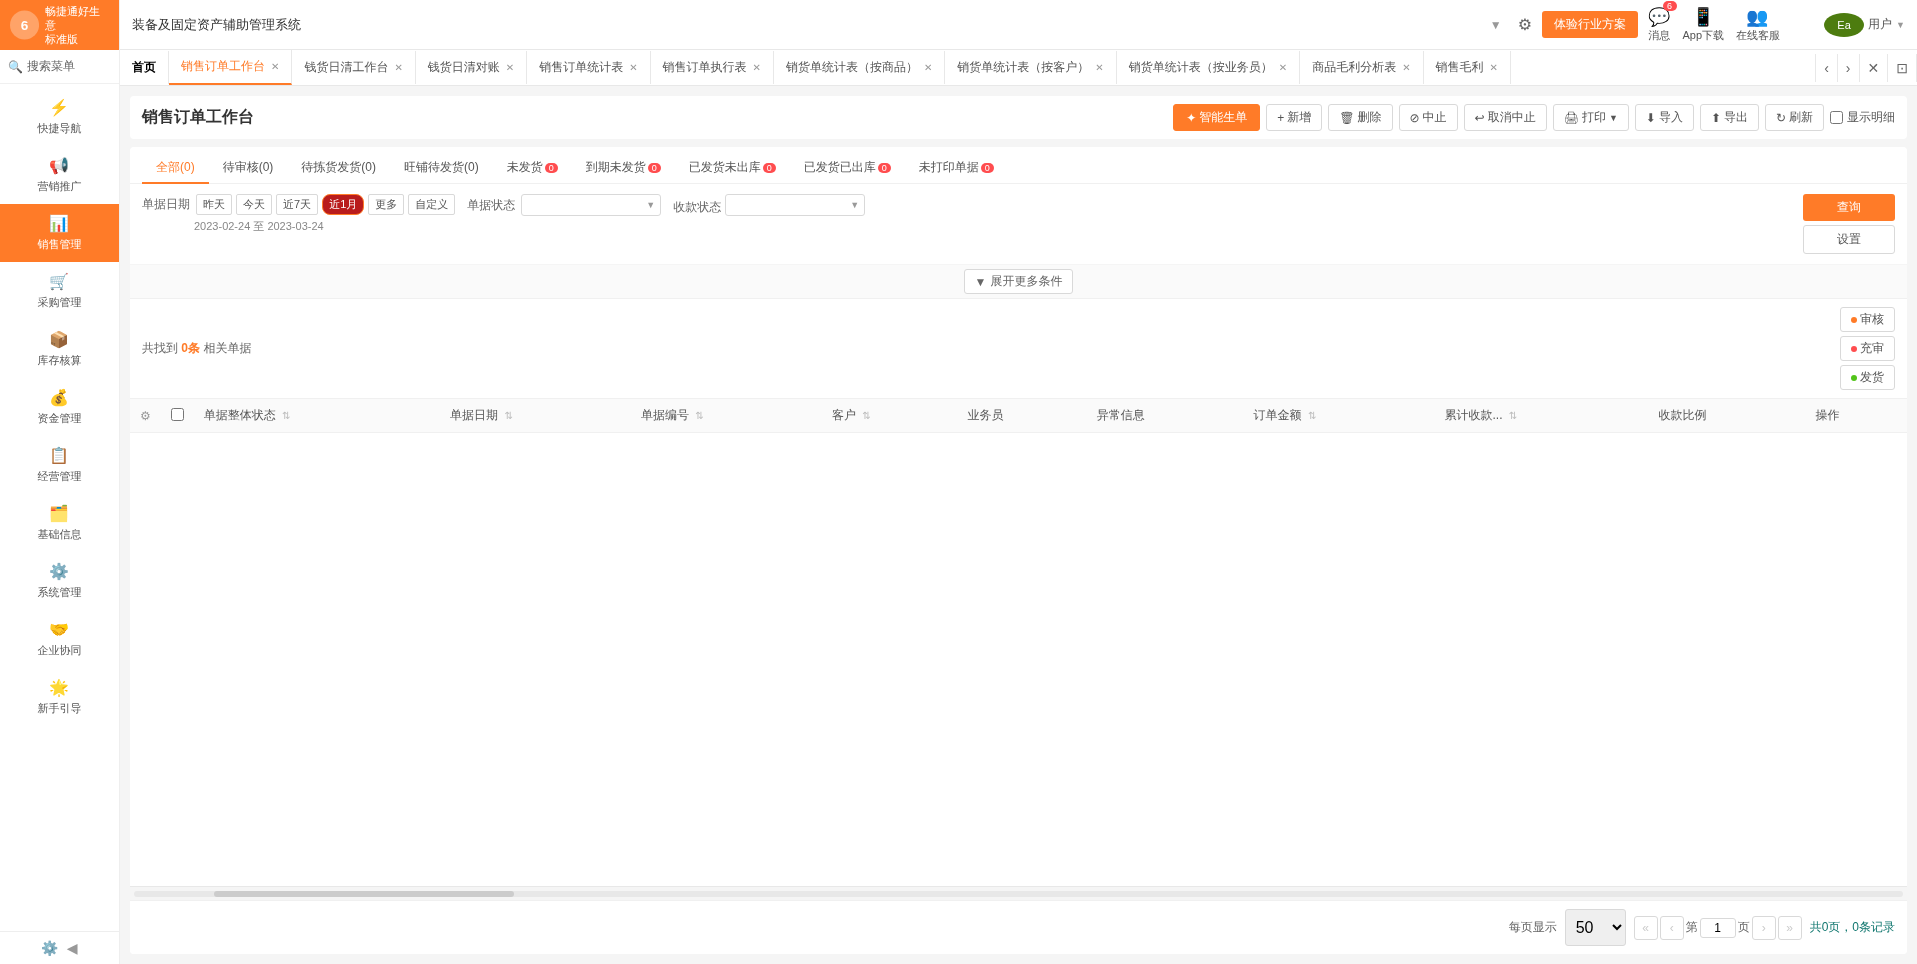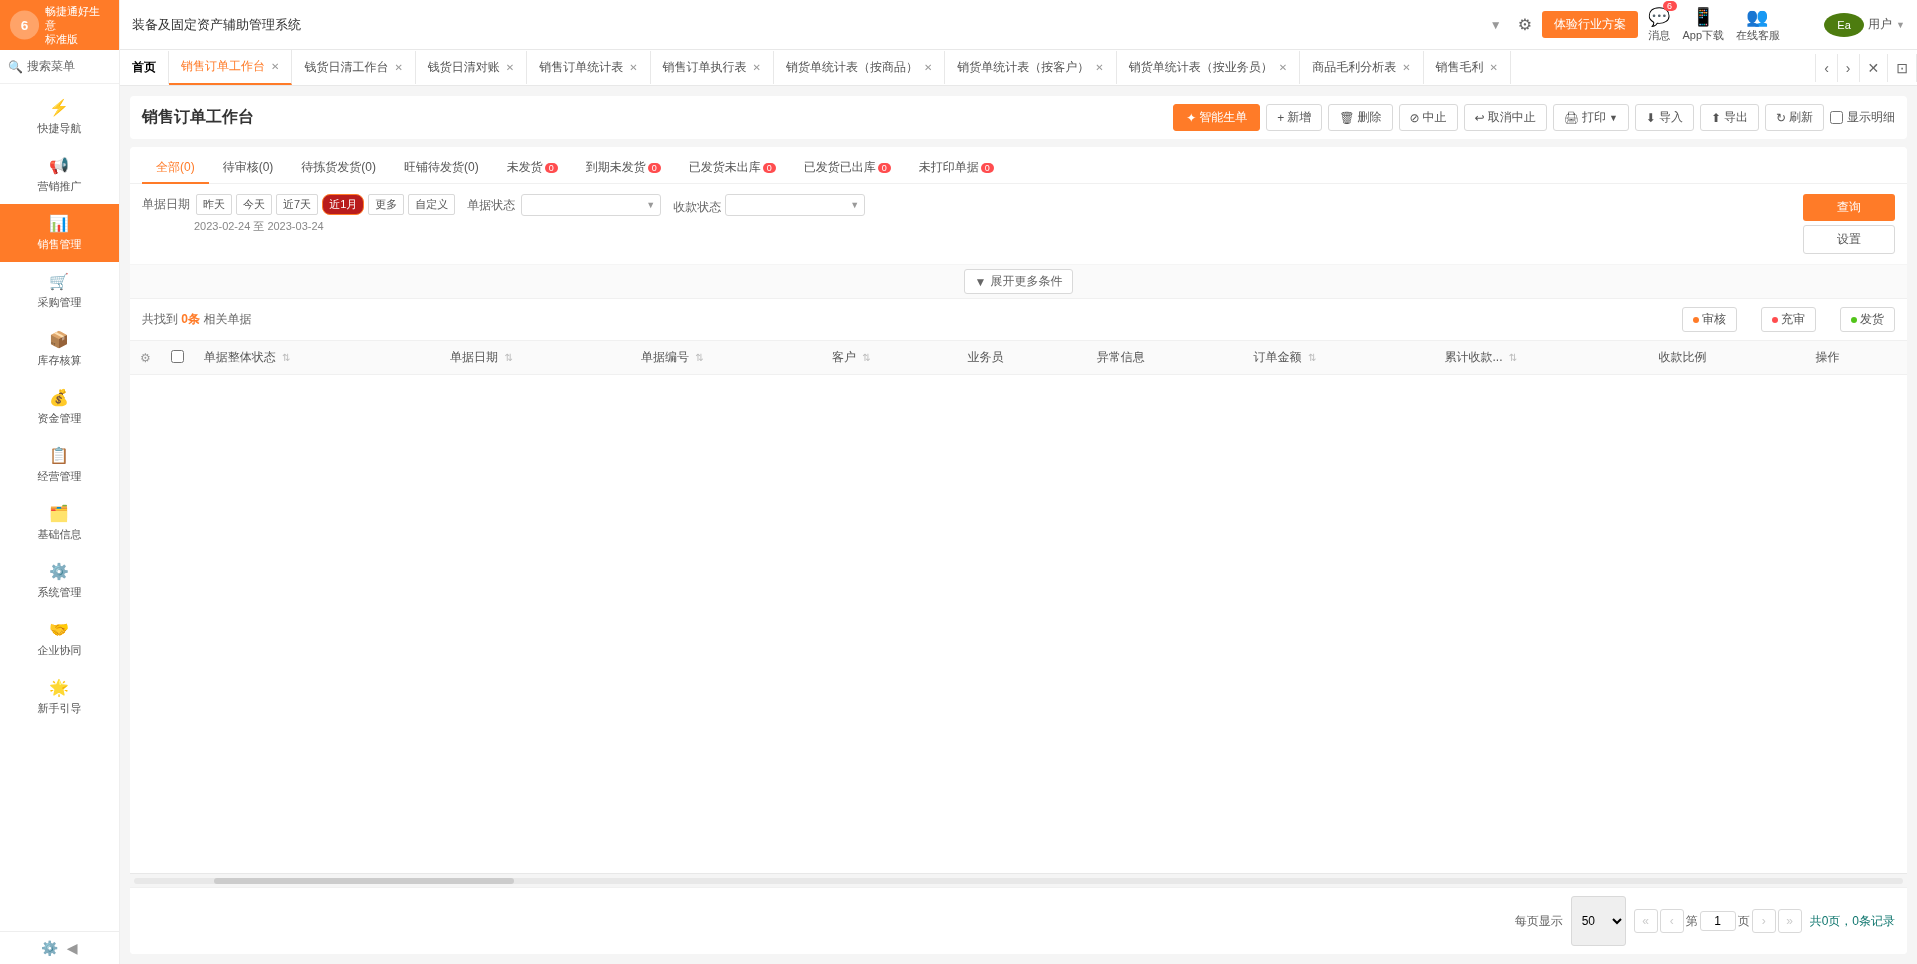--- a/index.html
+++ b/index.html
@@ -66,40 +66,40 @@
     .search-select { border: 1px solid #d9d9d9; border-radius: 3px; padding: 3px 20px 3px 8px; font-size: 12px; color: #555; background: #fff; cursor: pointer; appearance: none; min-width: 140px; position: relative; }
     .select-wrapper { position: relative; display: inline-block; }
     .select-wrapper::after { content: '▼'; position: absolute; right: 6px; top: 50%; transform: translateY(-50%); font-size: 9px; color: #999; pointer-events: none; }
     .expand-btn { display: flex; align-items: center; gap: 4px; cursor: pointer; color: #666; font-size: 12px; padding: 3px 10px; border: 1px solid #d9d9d9; border-radius: 3px; background: #fff; margin: auto; }
     .search-actions-col { display: flex; flex-direction: column; gap: 4px; margin-left: auto; }
     .btn-query { background: #ff7b28; color: #fff; border: none; padding: 5px 34px; border-radius: 3px; cursor: pointer; font-size: 12px; }
     .btn-set { background: #fff; color: #555; border: 1px solid #d9d9d9; padding: 5px 14px; border-radius: 3px; cursor: pointer; font-size: 12px; }
     .table-toolbar { display: flex; align-items: center; justify-content: space-between; padding: 8px 12px; border-bottom: 1px solid #f0f0f0; }
     .record-count { font-size: 12px; color: #666; }
     .record-count em { font-style: normal; color: #ff7b28; font-weight: 600; }
-    .table-btns { display: flex; gap: 24px; }
+    .table-btns { display: flex; gap: 4px; flex-direction: column; }
     .tbl-action-btn { padding: 3px 10px; border: 1px solid #d9d9d9; border-radius: 3px; cursor: pointer; font-size: 12px; color: #555; background: #fff; display: flex; align-items: center; gap: 3px; }
     .tbl-action-btn .dot { width: 6px; height: 6px; border-radius: 50%; display: inline-block; }
     .dot-orange { background: #ff7b28; }
     .dot-red { background: #ff4d4f; }
     .dot-green { background: #52c41a; }
     table { width: 100%; border-collapse: collapse; font-size: 12px; }
     thead tr { background: #fafafa; }
     th { padding: 8px 10px; text-align: left; color: #555; font-weight: 500; border-bottom: 1px solid #f0f0f0; white-space: nowrap; position: relative; }
     th .sort-icon { font-size: 10px; color: #bbb; margin-left: 3px; cursor: pointer; }
     .table-scroll { flex: 1; overflow: auto; }
     .empty-state { display: flex; flex-direction: column; align-items: center; justify-content: center; padding: 60px 20px; gap: 12px; }
     .empty-text { color: #999; font-size: 13px; }
     .settings-col { width: 30px; text-align: center; }
     .checkbox-col { width: 30px; }
 
     
     .pagination { display: flex; align-items: center; justify-content: flex-end; padding: 8px 12px; border-top: 1px solid #f0f0f0; gap: 8px; background: #fff; }
     .pagination-label { color: #666; font-size: 12px; }
-    .pagination-select { border: 1px solid #d9d9d9; border-radius: 3px; padding: 16px 6px; font-size: 12px; }
+    .pagination-select { border: 1px solid #d9d9d9; border-radius: 3px; padding: 8px 6px; font-size: 16px; }
     .pagination-btns { display: flex; align-items: center; gap: 2px; }
     .page-btn { width: 24px; height: 24px; border: 1px solid #d9d9d9; background: #fff; cursor: pointer; border-radius: 3px; display: flex; align-items: center; justify-content: center; font-size: 12px; color: #555; }
     .page-btn.disabled { color: #ccc; cursor: not-allowed; }
     .page-input { width: 36px; border: 1px solid #d9d9d9; border-radius: 3px; text-align: center; padding: 2px 4px; font-size: 12px; }
     .total-label { color: #0f766e; font-size: 12px; }
 
     
     .scroll-area { height: 14px; background: #f5f5f5; border-top: 1px solid #e8e8e8; display: flex; align-items: center; padding: 0 4px; }
     .scroll-track { flex: 1; height: 6px; background: #e8e8e8; border-radius: 3px; position: relative; }
     .scroll-thumb { width: 300px; height: 6px; background: #ccc; border-radius: 3px; position: absolute; left: 80px; cursor: pointer; }

